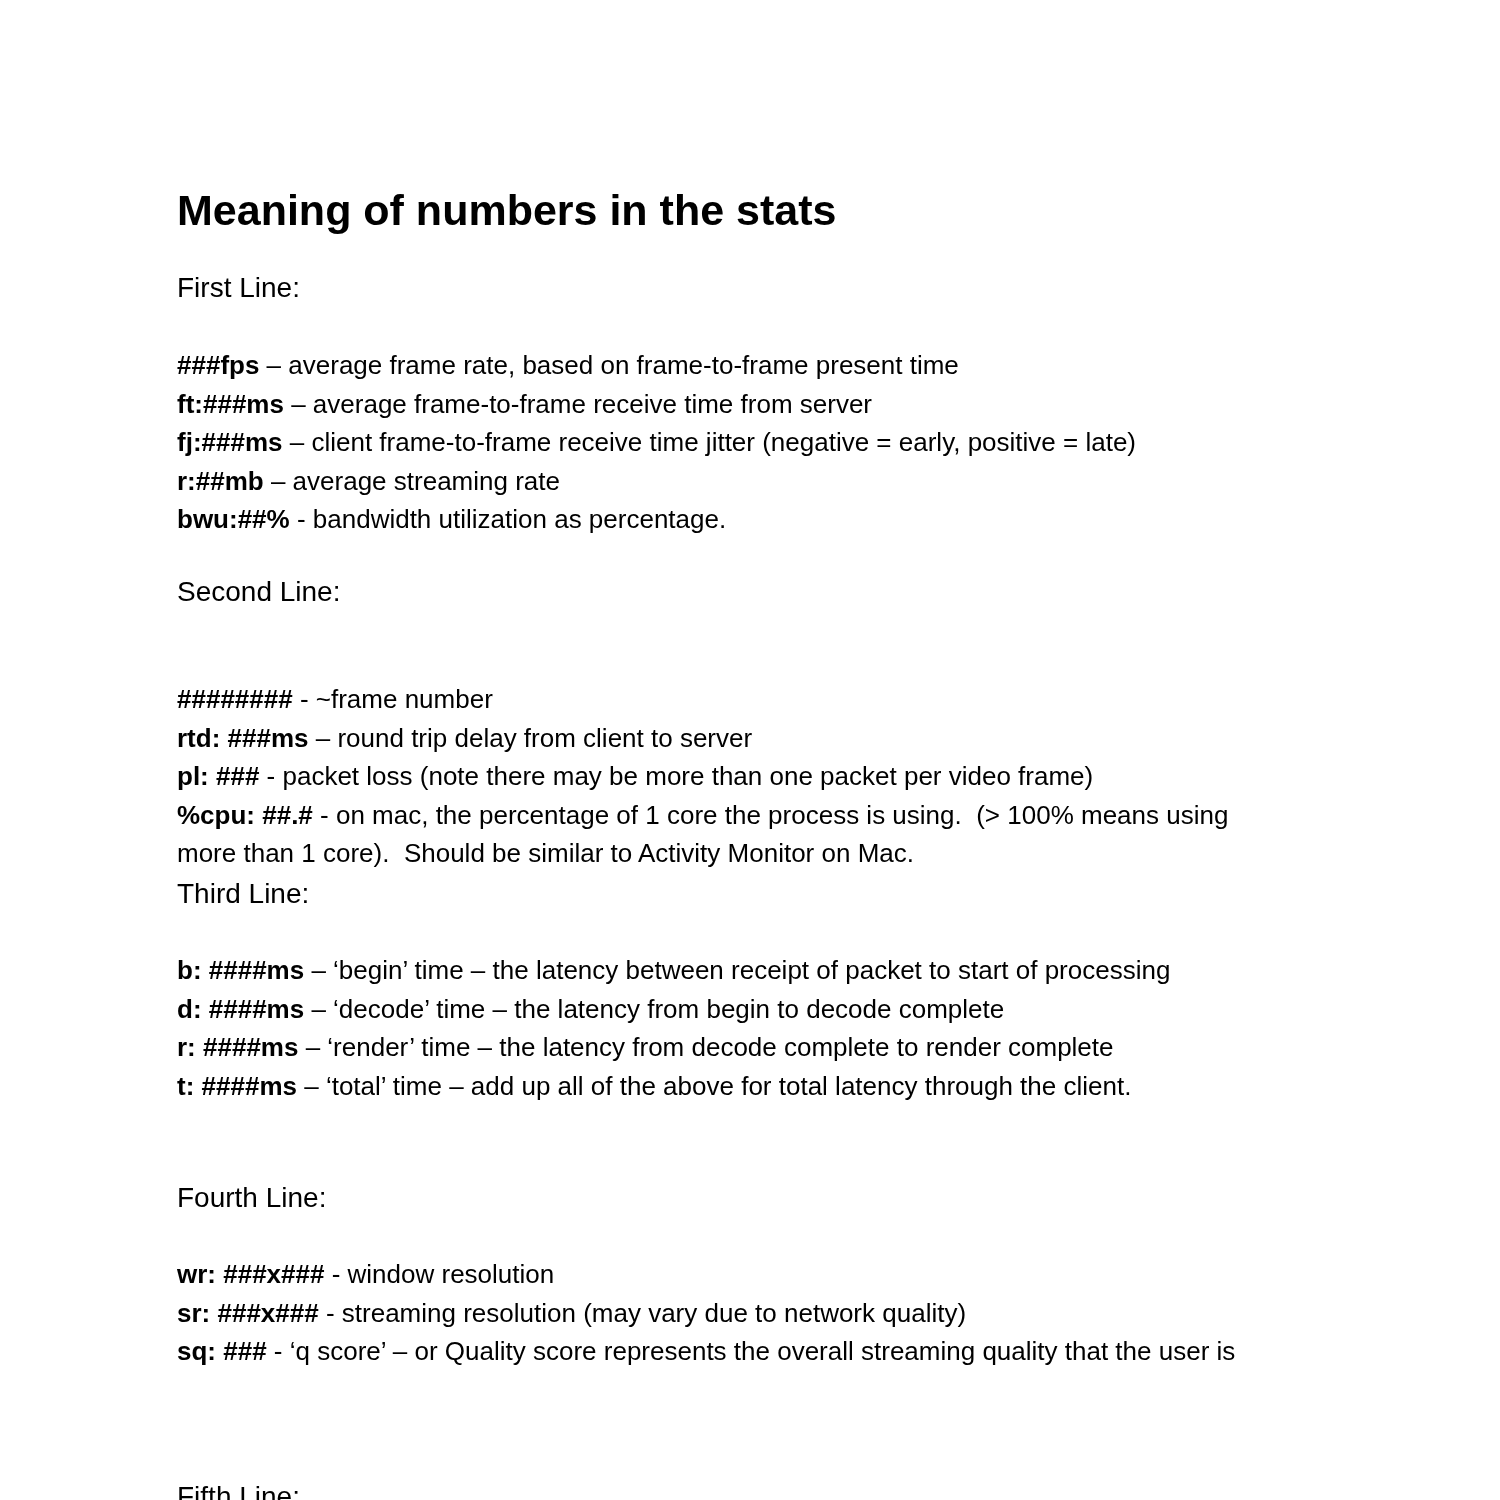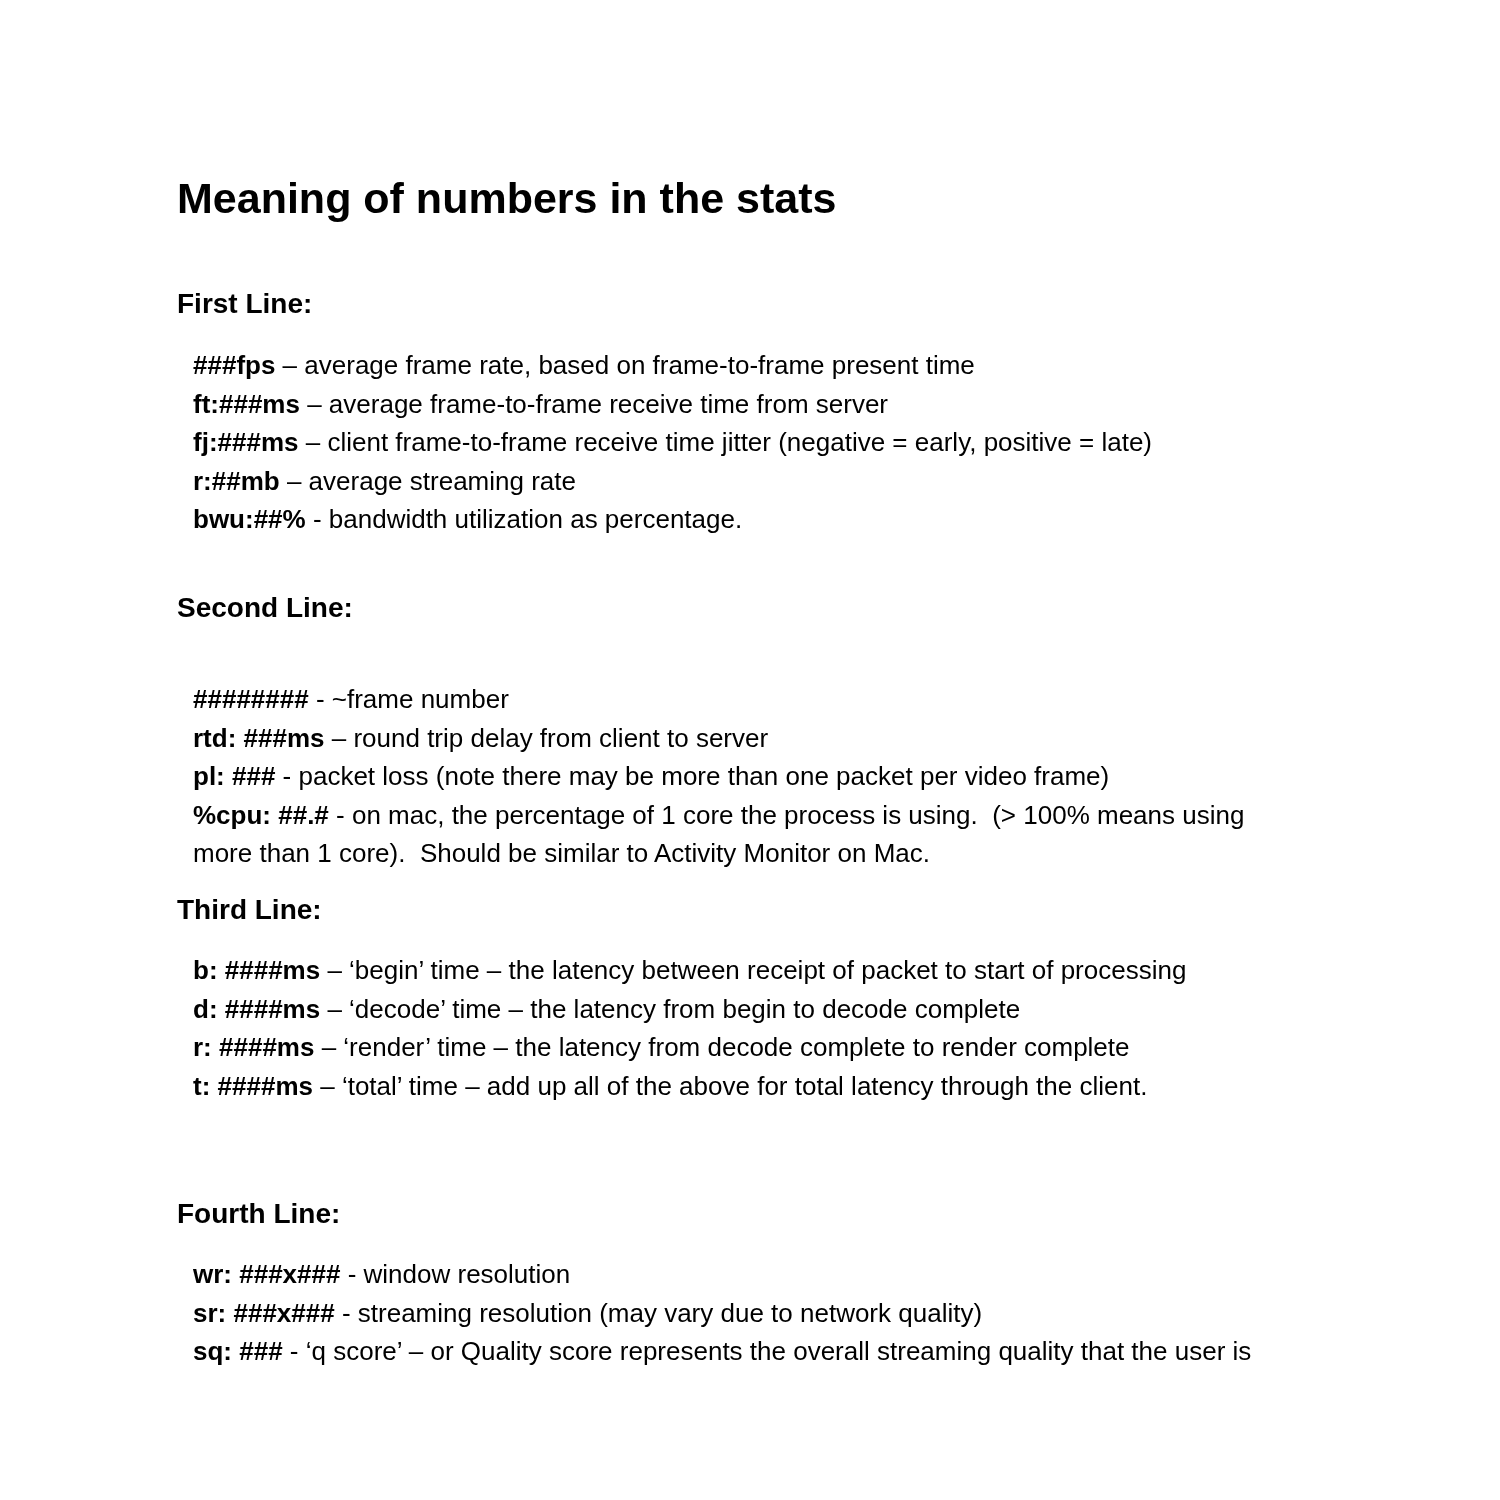--- a/index.html
+++ b/index.html
@@ -17,35 +17,34 @@
   }
   .abs {
     position: absolute;
     left: 177px;
   }
   .doc-title {
     font-size: 43px;
     font-weight: 700;
     line-height: 50px;
     white-space: pre;
+    margin-top: 12px;
   }
   .sec-heading {
     font-size: 28px;
-    font-weight: 700;
+    font-weight: 400;
     line-height: 38.6px;
     white-space: pre;
-    margin-top: 16px;
   }
   .items {
     font-size: 26px;
     line-height: 38.6px;
   }
   .item {
     white-space: pre;
-    margin-left: 16px;
   }
   .item b {
     font-weight: 700;
   }
 </style>
 </head>
 <body>
 
 <div class="abs doc-title" style="top:173px">Meaning of numbers in the stats</div>
 

